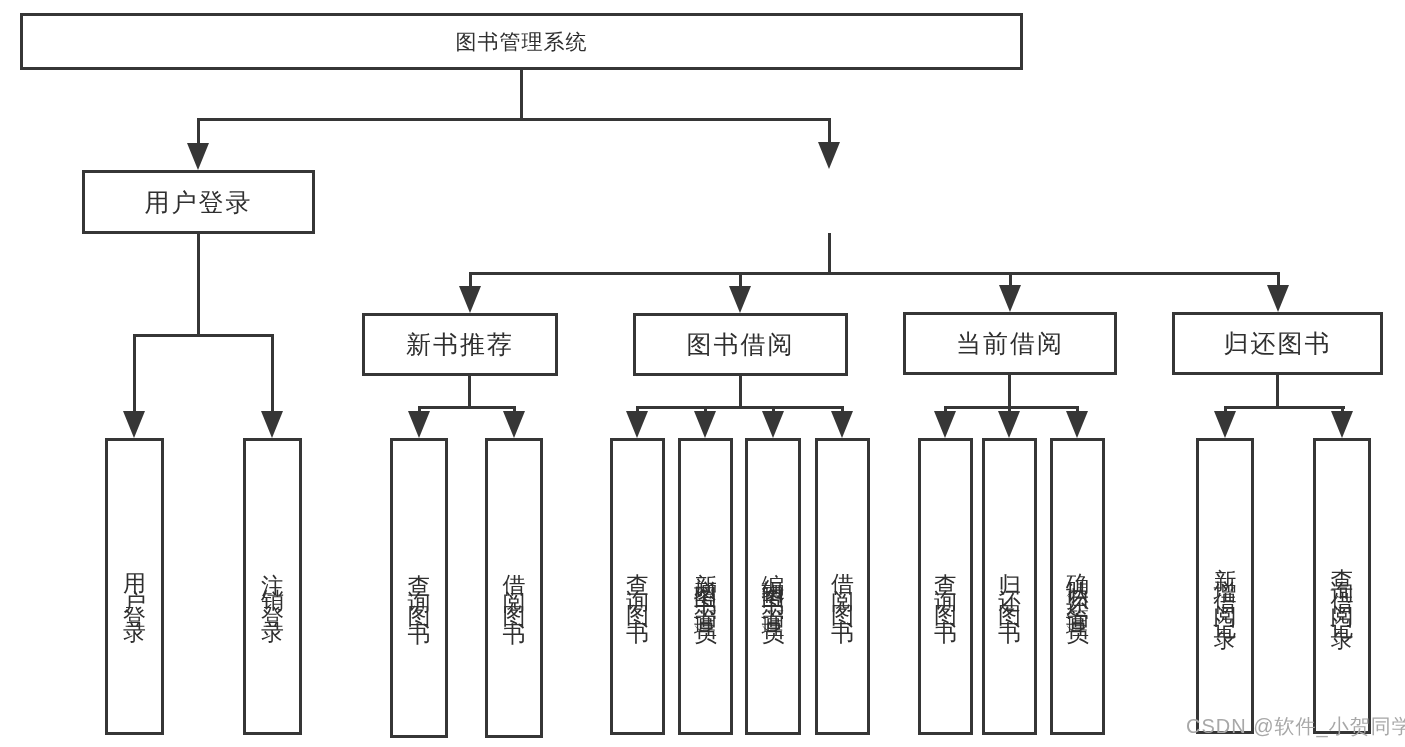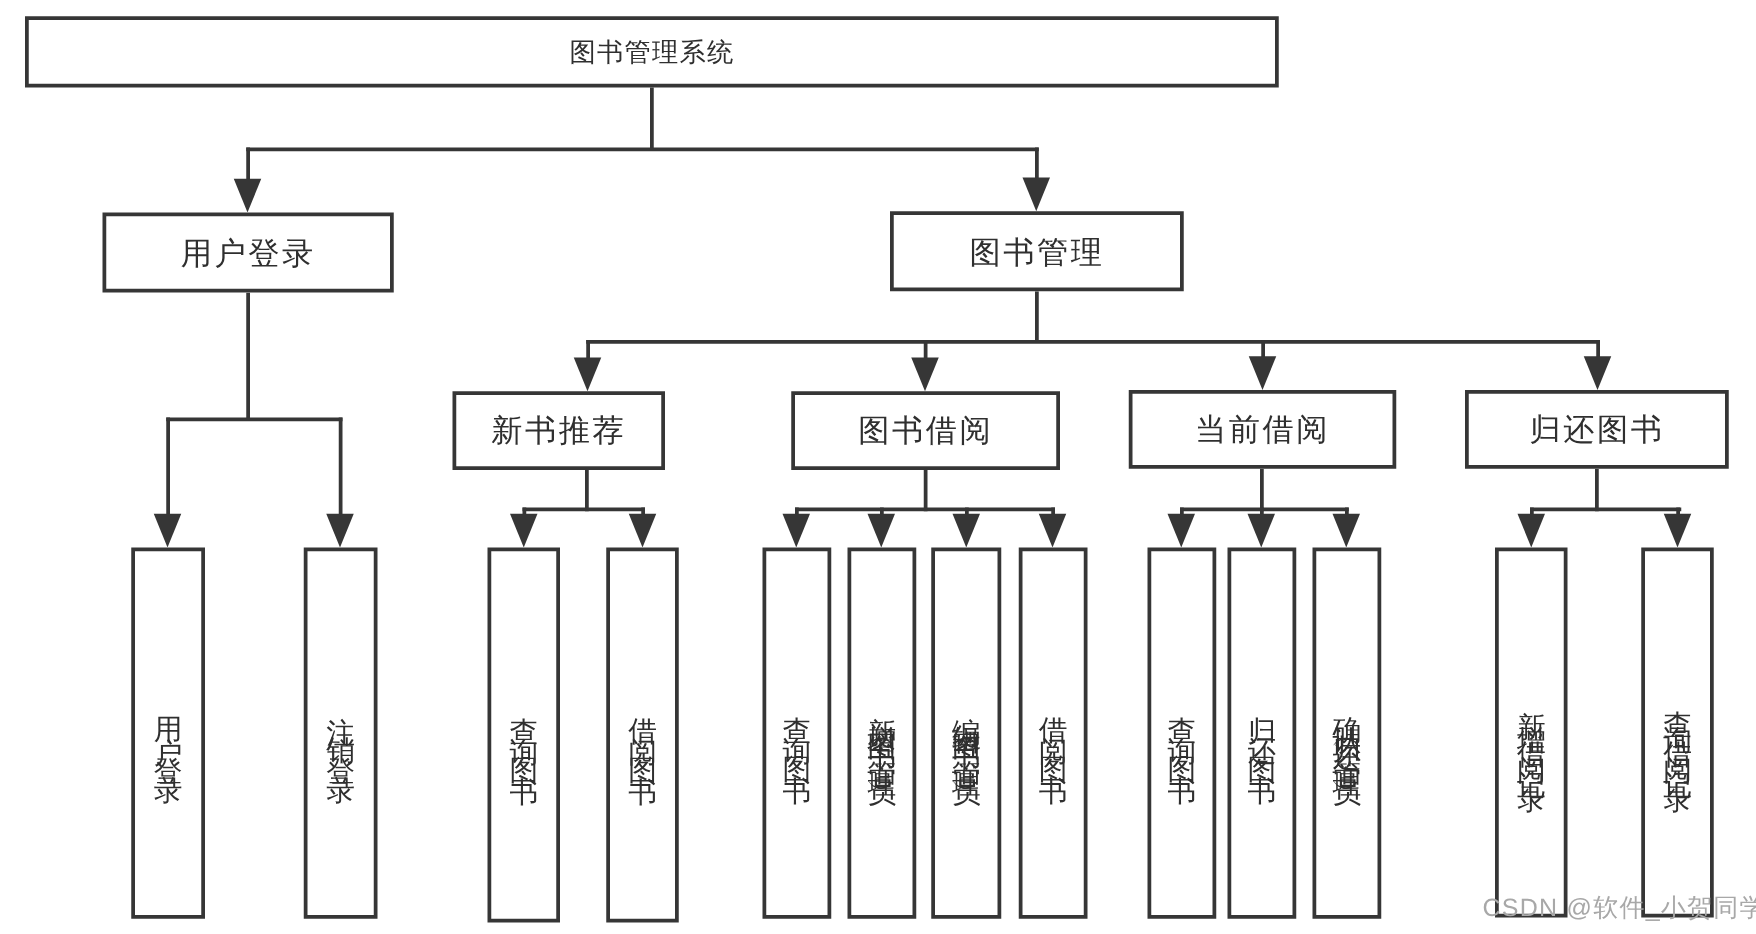--- a/index.html
+++ b/index.html
@@ -111,23 +111,22 @@
   <div class="vline" style="left:1276px;top:375px;height:34px"></div>
   <div class="hline" style="left:1224px;top:406px;width:121px"></div>
   <div class="vline" style="left:1224px;top:406px;height:8px"></div>
   <div class="arrow" style="left:1214px;top:411px"></div>
   <div class="vline" style="left:1341px;top:406px;height:8px"></div>
   <div class="arrow" style="left:1331px;top:411px"></div>
 
   <div class="box root" style="left:20px;top:13px;width:1003px;height:57px">图书管理系统</div>
 
   <div class="box" style="left:82px;top:170px;width:233px;height:64px">用户登录</div>
-  <div class="box" style="left:712px;top:169px;width:235px;height:64px">图书管理</div>
 
-  <div class="box" style="left:362px;top:313px;width:170px;height:63px">新书推荐</div>
+  <div class="box" style="left:362px;top:313px;width:196px;height:63px">新书推荐</div>
   <div class="box" style="left:633px;top:313px;width:215px;height:63px">图书借阅</div>
   <div class="box" style="left:903px;top:312px;width:214px;height:63px">当前借阅</div>
   <div class="box" style="left:1172px;top:312px;width:211px;height:63px">归还图书</div>
 
   <div class="vbox" style="left:105px;top:438px;width:59px;height:297px">
     <span>用户登录</span>
   </div>
   <div class="vbox" style="left:243px;top:438px;width:59px;height:297px">
     <span>注销登录</span>
   </div>

